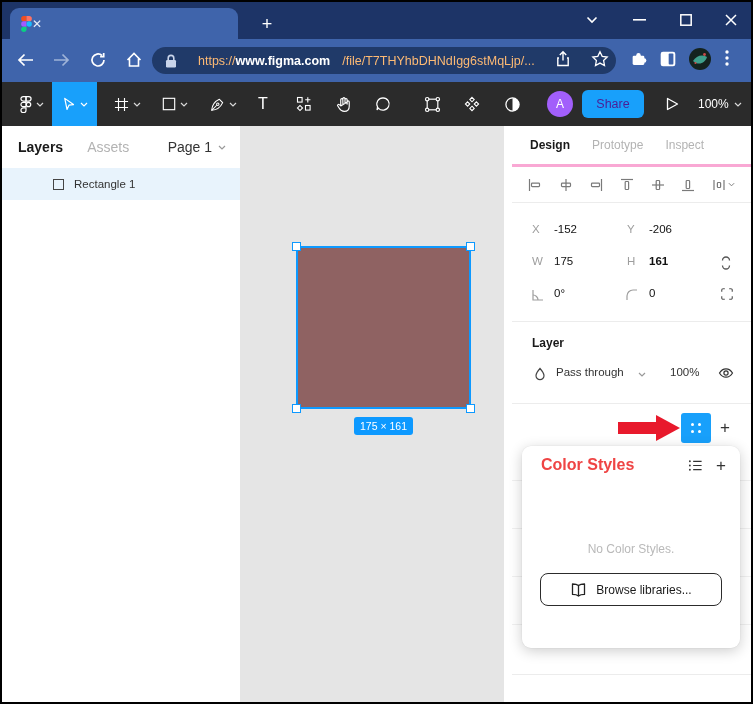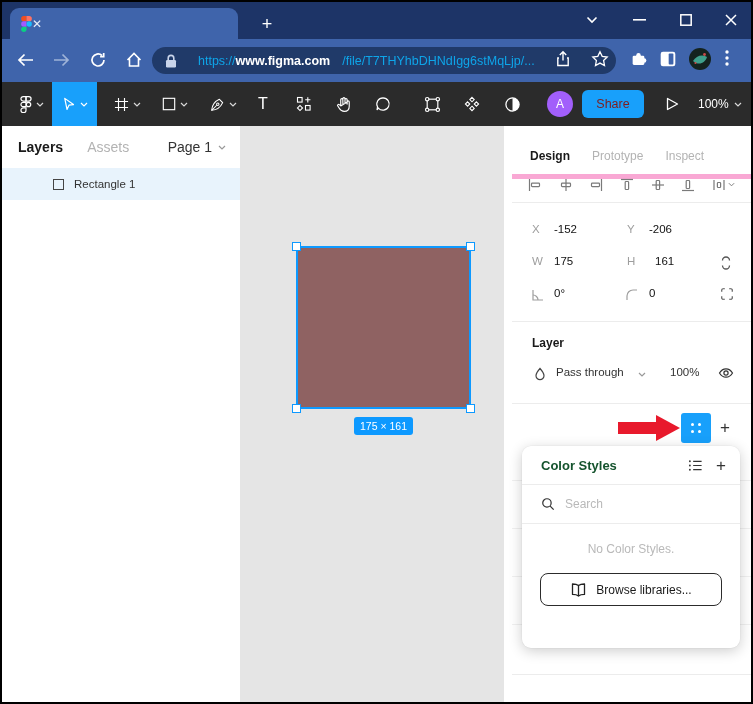--- a/index.html
+++ b/index.html
@@ -25,29 +25,29 @@
   .winbtn { position:absolute; top:4px; width:30px; height:28px; display:flex; align-items:center; justify-content:center; color:#fff; }
   
   .chromebar { position:absolute; left:0; top:37px; width:100%; height:43px; background:var(--chrome,#3f64ab); }
   .navicon { position:absolute; top:10px; width:22px; height:22px; display:flex; align-items:center; justify-content:center; color:#fff; }
   .urlpill {
     position:absolute; left:150px; top:8px; width:464px; height:27px; border-radius:14px;
     background:var(--urlpill,#203a69); display:flex; align-items:center; overflow:hidden;
   }
   .urlpill .lock { margin-left:13px; display:flex; }
   .url-text { margin-left:9px; font-size:12.5px; white-space:nowrap; }
-  .url-dim { color:#0ea5e9;padding-left:12px; } .url-domain { color:#ffffff; font-weight:bold; }
+  .url-dim { color:#fdba74;padding-left:12px; } .url-domain { color:#ffffff; font-weight:bold; }
   .pill-icon { position:absolute; top:11px; color:#fff; }
   
   .figbar { position:absolute; left:0; top:80px; width:100%; height:44px; background:var(--figbar,#2b2b2b); }
   .ftool { position:absolute; top:0; height:44px; display:flex; align-items:center; justify-content:center; gap:4px; color:#fff; }
   .ftool.active { background:var(--accent,#18a0fb); }
   .fchev { display:flex; color:#d9d9d9; }
   .share-btn { position:absolute; left:580px; top:8px; width:62px; height:28px; border-radius:6px;
-               background:var(--accent,#18a0fb); color:#7f1d1d; font-size:12.5px; border:none;
+               background:var(--accent,#18a0fb); color:#4c1d95; font-size:12.5px; border:none;
                display:flex; align-items:center; justify-content:center; font-family:inherit; }
   .avatarA { position:absolute; left:545px; top:9px; width:26px; height:26px; border-radius:50%;
              background:var(--avatar_purple,#a25ffb); color:#fff; font-size:12px;
              display:flex; align-items:center; justify-content:center; }
   .zoomctl { position:absolute; left:696px; top:0; height:44px; display:flex; align-items:center; gap:5px; color:#fff; font-size:12px; }
   
   .main { position:absolute; left:0; top:124px; width:749px; height:576px; background:#fff; }
   .sidebar { position:absolute; left:0; top:0; width:238px; height:100%; background:#fff; z-index:2; }
   .sb-header { height:42px; display:flex; align-items:center; font-size:14px; }
   .sb-tab-active { margin-left:16px; color:#1a1a1a; font-weight:bold; }
@@ -58,22 +58,22 @@
   .layer-row .lname { margin-left:10px; }
   .canvas { position:absolute; left:230px; top:0; width:272px; height:100%; background:var(--canvas,#e5e5e5); }
   .sel-rect { position:absolute; left:64px; top:120px; width:175px; height:163px;
               background:var(--rect_fill,#8f6262); border:2px solid var(--selection,#0d99ff); }
   .handle { position:absolute; width:9px; height:9px; background:#fff; border:1.5px solid var(--selection,#0d99ff); }
   .size-pill { position:absolute; left:122px; top:291px; width:59px; height:18px; border-radius:3px;
                background:var(--selection,#0d99ff); color:#fff; font-size:10.5px;
                display:flex; align-items:center; justify-content:center; }
   
   .rpanel { position:absolute; left:510px; top:0; width:239px; height:100%; background:#fff; }
-  .rp-tabs { position:absolute; left:0; top:0; width:100%; height:41px; border-bottom:5px solid #f9a8d4;
-             display:flex; align-items:center; font-size:12px;margin-top:12px; }
+  .rp-tabs { position:absolute; left:0; top:0; width:100%; height:41px; border-bottom:3px solid #f9a8d4;
+             display:flex; align-items:center; font-size:12px; }
   .rp-tab-active { margin-left:18px; color:#1a1a1a; font-weight:bold; }
   .rp-tab { margin-left:22px; color:#b3b3b3; }
   .rp-aligns { position:absolute; left:0; top:41px; width:100%; height:36px; border-bottom:1px solid #ececec;
                display:flex; align-items:center; justify-content:space-between; padding:0 16px; color:#7a7a7a; }
   .rp-transform { position:absolute; left:0; top:77px; width:100%; height:119px; border-bottom:1px solid #ececec; }
   .trow { position:absolute; width:100%; height:16px; font-size:11.5px; }
   .tlabel { position:absolute; color:#9e9e9e; }
   .tval { position:absolute; color:#111; }
   .ticon { position:absolute; color:#555; display:flex; }
   .rp-layer { position:absolute; left:0; top:196px; width:100%; height:82px; border-bottom:1px solid #ececec; }
@@ -86,21 +86,21 @@
   .style-btn i { background:#fff; border-radius:50%; width:3px; height:3px; }
   .plus-ic { font-size:17px; color:#333; font-weight:300; line-height:1; }
   .red-arrow-body { position:absolute; left:106px; top:296px; width:38px; height:12px; background:var(--arrow_red,#e8192c); z-index:6; }
   .red-arrow-head { position:absolute; left:144px; top:289px; width:0; height:0; z-index:6;
                     border-left:24px solid var(--arrow_red,#e8192c); border-top:13px solid transparent; border-bottom:13px solid transparent; }
   .bg-line { position:absolute; left:0; width:100%; height:1px; background:#f0f0f0; z-index:1; }
   
   .popup { position:absolute; left:10px; top:320px; width:218px; height:202px; background:#fff; border-radius:9px;
            box-shadow:0 3px 14px rgba(0,0,0,.2), 0 0 0 0.5px rgba(0,0,0,.04); z-index:5; }
   .popup-header { position:absolute; left:0; top:0; width:100%; height:38px; display:flex; align-items:center; }
-  .popup-title { margin-left:19px; font-size:13px; font-weight:bold; color:#14532d; }
+  .popup-title { margin-left:19px; font-size:16px; font-weight:bold; color:#ef4444; }
   .popup-hicons { margin-left:auto; margin-right:14px; display:flex; align-items:center; gap:13px; color:#333; }
   .popup-search { position:absolute; left:0; top:38px; width:100%; height:40px; border-top:1px solid #ececec;
                   border-bottom:1px solid #ececec; display:flex; align-items:center; }
   .popup-search .mag { margin-left:19px; color:#333; display:flex; }
   .popup-search input { border:none; outline:none; margin-left:10px; font-size:12px; color:#333; width:140px;
                         font-family:inherit; background:transparent; }
   .popup-search input::placeholder { color:#b9b9b9; }
   .popup-empty { position:absolute; left:0; top:96px; width:100%; text-align:center; font-size:12px; color:#b9b9b9; }
   .browse-btn { position:absolute; left:18px; top:127px; width:182px; height:33px; border:1.4px solid #2c2c2c;
                 border-radius:8px; background:#fff; display:flex; align-items:center; justify-content:center; gap:9px;
@@ -430,21 +430,21 @@
         <div class="trow" style="top:20px;">
           <span class="tlabel" style="left:20px;">X</span>
           <span class="tval" style="left:42px;">-152</span>
           <span class="tlabel" style="left:115px;">Y</span>
           <span class="tval" style="left:137px;">-206</span>
         </div>
         <div class="trow" style="top:52px;">
           <span class="tlabel" style="left:20px;">W</span>
           <span class="tval" style="left:42px;">175</span>
           <span class="tlabel" style="left:115px;">H</span>
-          <span class="tval" style="left:143px;">161</span>
+          <span class="tval" style="left:137px;font-weight:bold;">161</span>
           <span class="ticon" style="left:208px; top:0px;">
             <svg width="12" height="16" viewBox="0 0 12 16">
                 <path d="M9.5 5.5a3.5 3.5 0 0 0-7 0M2.5 10.5a3.5 3.5 0 0 0 7 0" fill="none" stroke="currentColor" stroke-width="1.3"></path>
               </svg>
           </span>
         </div>
         <div class="trow" style="top:84px;">
           <span class="ticon" style="left:19px; top:2px;">
             <svg width="12" height="12" viewBox="0 0 12 12">
                 <path d="M2 1v10h10" fill="none" stroke="#9e9e9e" stroke-width="1.2"></path>
@@ -518,29 +518,20 @@
               <svg width="15" height="15" viewBox="0 0 16 16">
                   <path d="M5.5 3.5h9M5.5 8h9M5.5 12.5h9" stroke="#333" stroke-width="1.3"></path>
                   <circle cx="2" cy="3.5" r="1" fill="#333"></circle>
                   <circle cx="2" cy="8" r="1" fill="#333"></circle>
                   <circle cx="2" cy="12.5" r="1" fill="#333"></circle>
                 </svg>
             </span>
             <span class="plus-ic">+</span>
           </span>
         </div>
-        <div class="popup-search">
-          <span class="mag">
-            <svg width="14" height="14" viewBox="0 0 16 16">
-                <circle cx="6.8" cy="6.8" r="4.8" fill="none" stroke="#333" stroke-width="1.4"></circle>
-                <path d="M10.5 10.5l4 4" stroke="#333" stroke-width="1.4"></path>
-              </svg>
-          </span>
-          <input type="text" placeholder="Search" style="">
-        </div>
         <div class="popup-empty">No Color Styles.</div>
         <button class="browse-btn">
           <span>
             <svg width="17" height="14" viewBox="0 0 17 14">
                 <path d="M8.5 2.6C7.2 1.5 5.3 1 2.5 1v10.4c2.8 0 4.7.5 6 1.6 1.3-1.1 3.2-1.6 6-1.6V1c-2.8 0-4.7.5-6 1.6z" fill="none" stroke="#222" stroke-width="1.3" stroke-linejoin="round"></path>
                 <path d="M8.5 2.6V13" stroke="#222" stroke-width="1.3"></path>
               </svg>
           </span>
           <span>Browse libraries...</span>
         </button>

